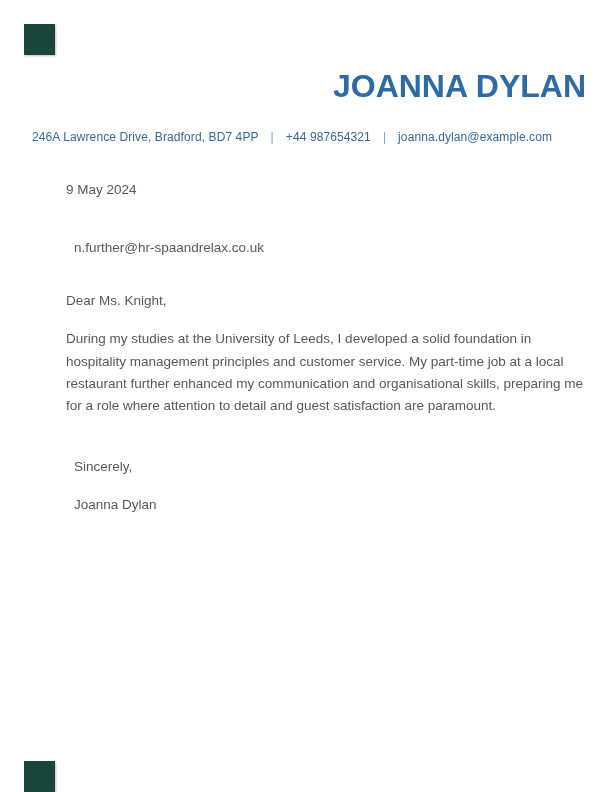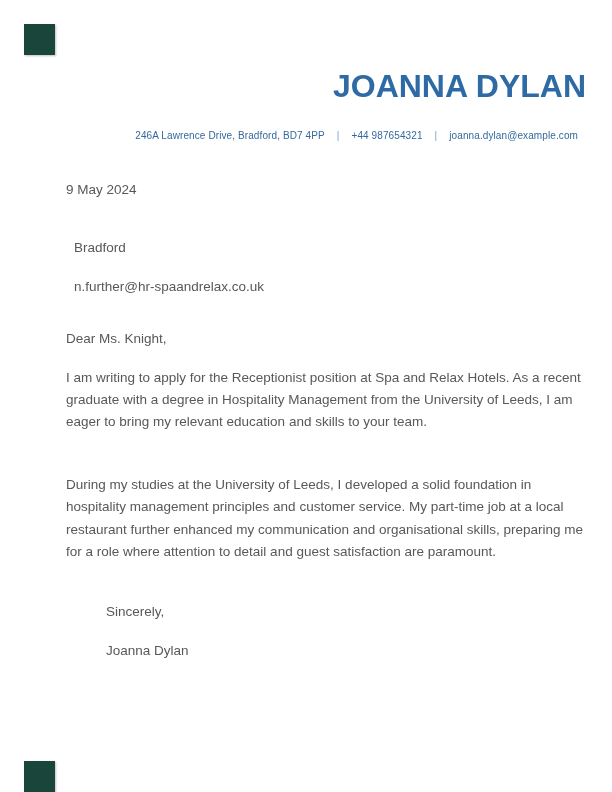--- a/index.html
+++ b/index.html
@@ -33,22 +33,22 @@
     font-weight: bold;
     letter-spacing: 0px;
     color: #2e6ba4;
     line-height: 1.15;
   }
   .contact-line {
     position: absolute;
     top: 106px;
     left: 0;
     right: 34px;
-    text-align: right;
-    font-size: 10px;
+    text-align: left;
+    font-size: 12px;
     color: #34699e;
     letter-spacing: 0.1px;
   }
   .contact-line .sep {
     color: #7ba0c4;
     padding: 0 4px;
   }
 
   .letter-body {
     position: absolute;
@@ -58,48 +58,46 @@
     padding-left: 42px;
     padding-right: 30px;
     font-size: 13.5px;
     line-height: 22.4px;
     color: #58585a;
   }
   .date-line { margin-bottom: 12px; }
   .recipient-block { margin-bottom: 6px; }
   .salutation { }
   .para { margin-bottom: 24px; }
-  .closing-block { margin-top: -10px; margin-left: 32px; }
+  .closing-block { margin-top: -10px; }
 </style>
 </head>
 <body>
 
 <div class="page">
 
   <div class="corner-square top"></div>
   <div class="corner-square bottom"></div>
 
   <h1 class="applicant-name">JOANNA DYLAN</h1>
 
   <div class="contact-line">
     <span>246A Lawrence Drive, Bradford, BD7 4PP</span><span class="sep">|</span><span>+44 987654321</span><span class="sep">|</span><span>joanna.dylan@example.com</span>
   </div>
 
   <div class="letter-body">
 
     <p class="date-line">9 May 2024</p>
 
     <div class="recipient-block">
-      <div>Bradford</div>
       <div>n.further@hr-spaandrelax.co.uk</div>
     </div>
 
     <p class="salutation">Dear Ms. Knight,</p>
 
-    <p class="para">I am writing to apply for the Receptionist position at Spa and Relax Hotels. As a recent graduate with a degree in Hospitality Management from the University of Leeds, I am eager to bring my relevant education and skills to your team.</p>
     <p class="para">During my studies at the University of Leeds, I developed a solid foundation in hospitality management principles and customer service. My part-time job at a local restaurant further enhanced my communication and organisational skills, preparing me for a role where attention to detail and guest satisfaction are paramount.</p>
 
     <div class="closing-block">
       <div>Sincerely,</div>
       <div>Joanna Dylan</div>
     </div>
 
   </div>
 
 </div>

